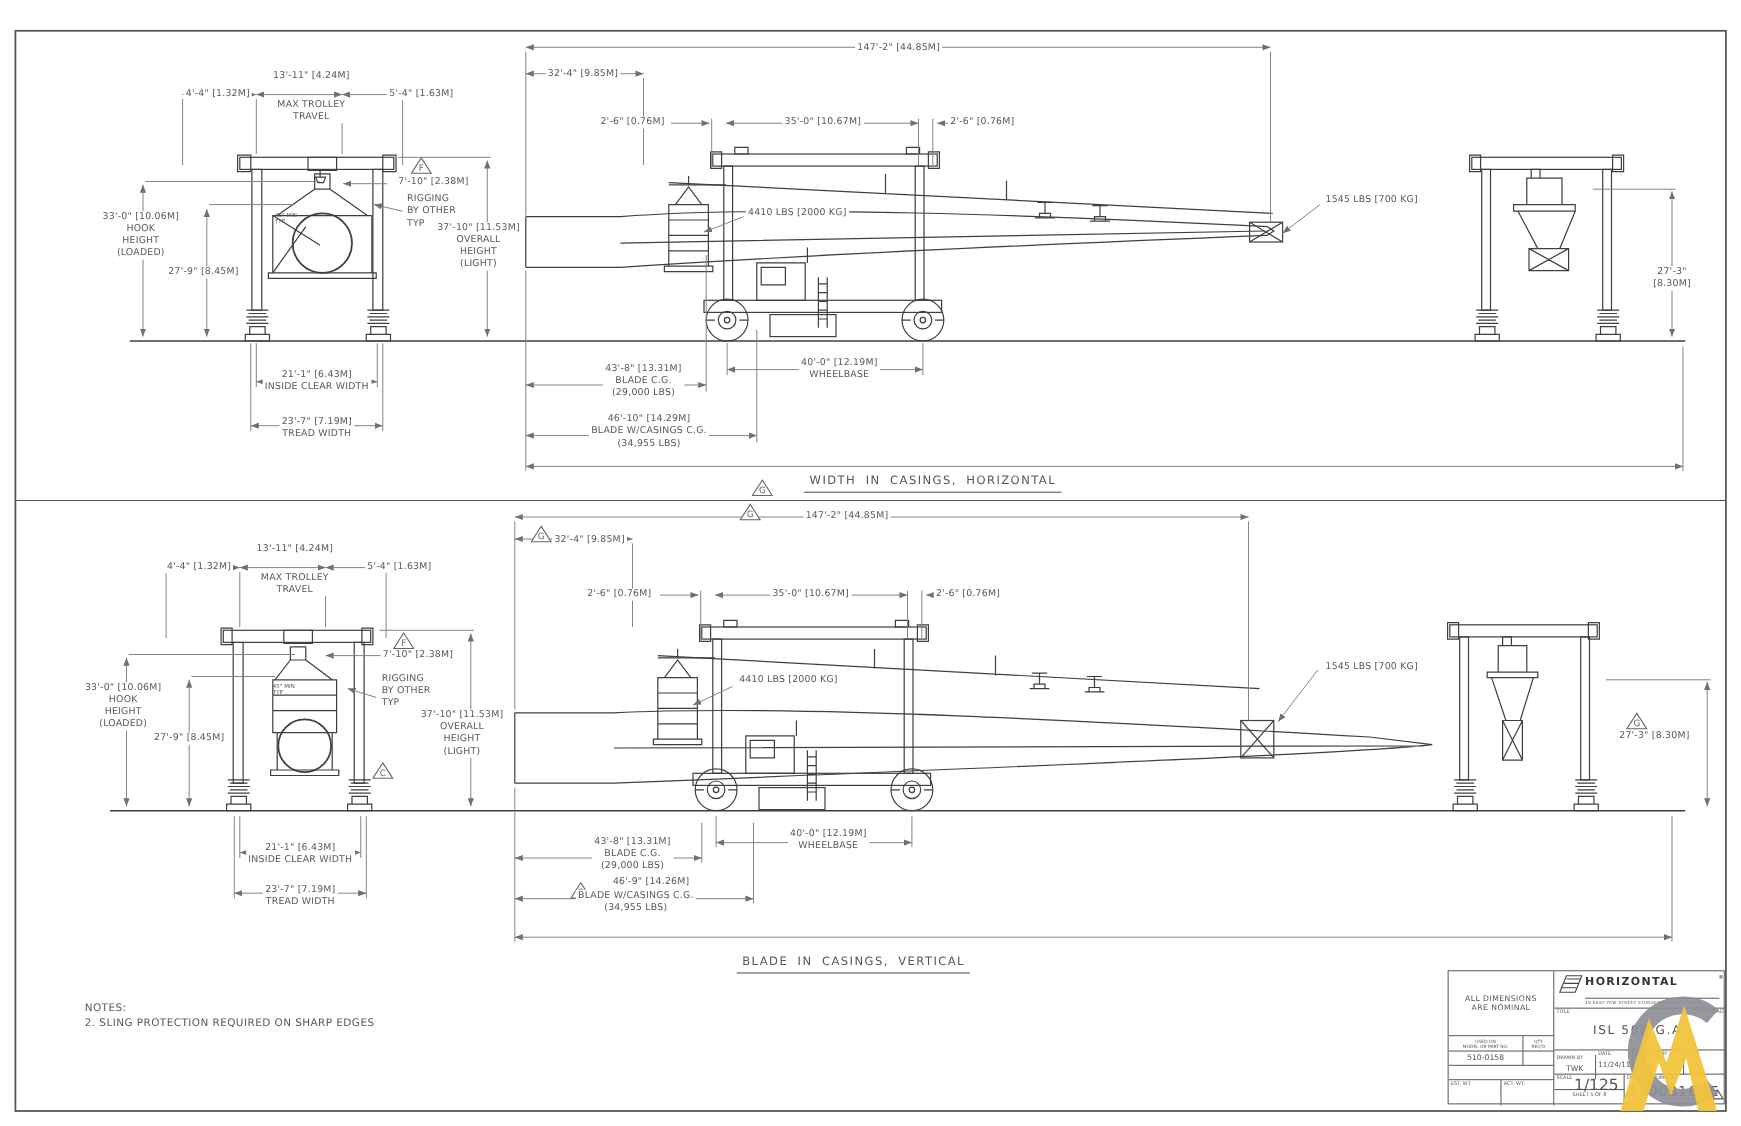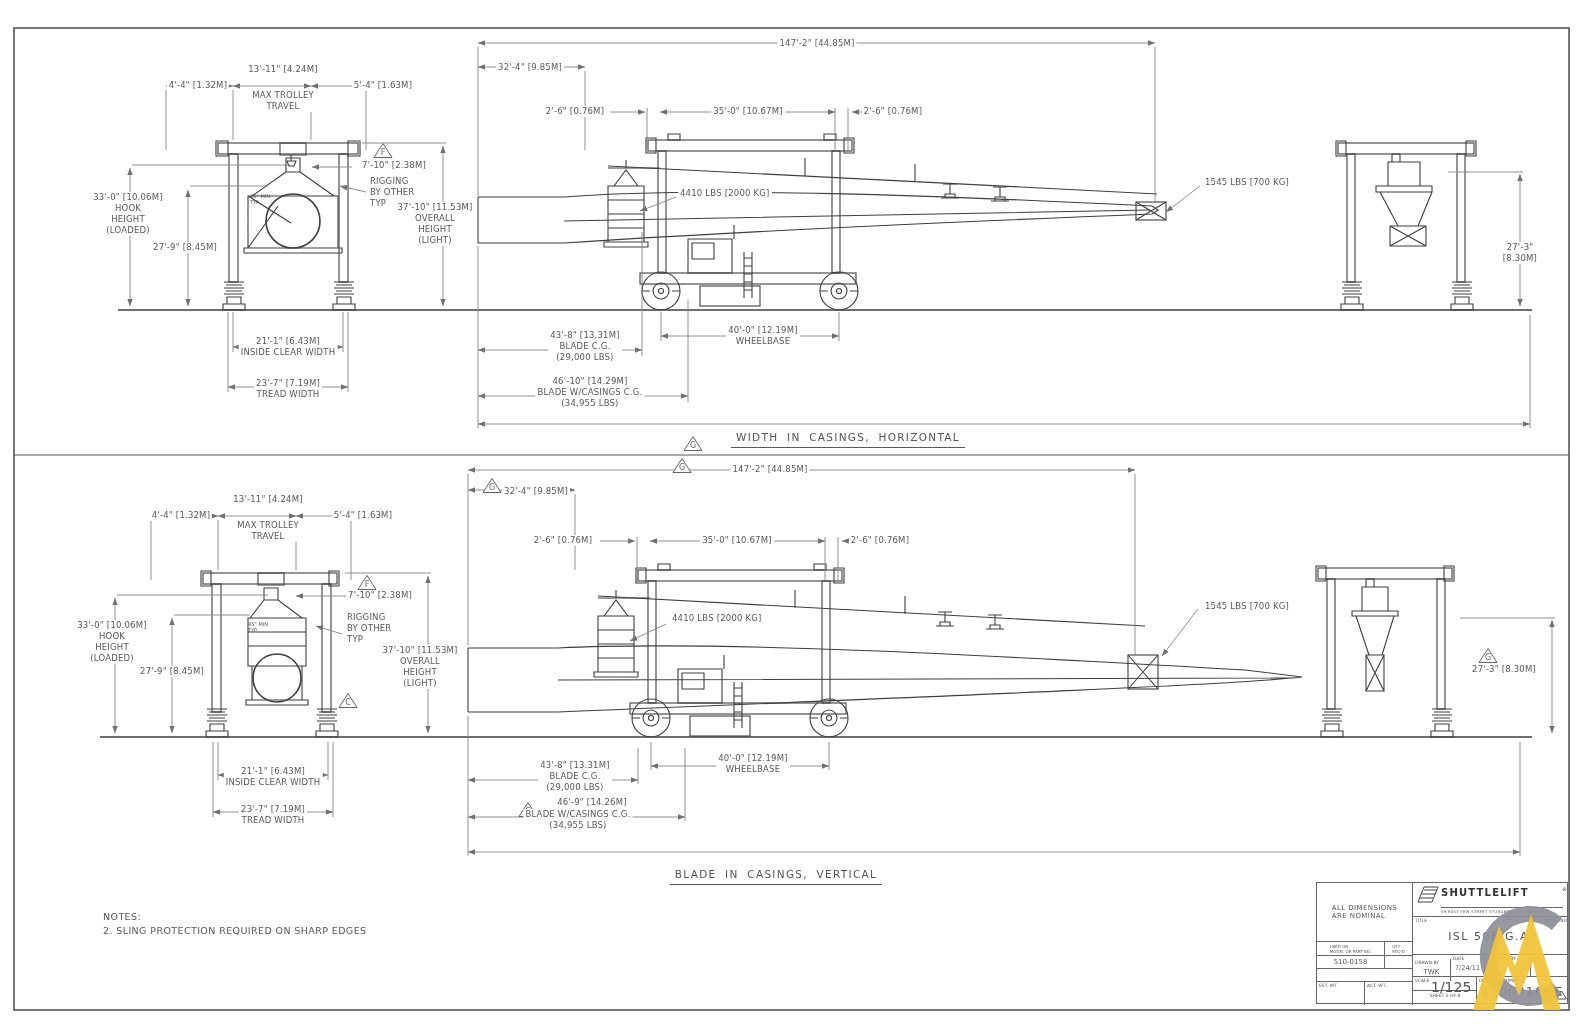--- a/index.html
+++ b/index.html
@@ -5,30 +5,30 @@
   html,body{margin:0;padding:0;background:#fff;}
   .sheet{position:relative;width:1583px;height:1024px;background:#fff;overflow:hidden;
          font-family:"DejaVu Sans",sans-serif;}
   svg.art{position:absolute;left:0;top:0;z-index:1;}
   .lbl{position:absolute;font-size:8.5px;color:#585858;letter-spacing:.2px;line-height:1.3;
        white-space:pre-line;text-align:center;transform:translateX(-50%);
        background:#fff;padding:0 2px;z-index:2;}
   .la{transform:none;text-align:left;}
   .ttl{font-size:10.5px;letter-spacing:1.3px;word-spacing:4px;color:#555;
        border-bottom:1px solid #5a5a5a;padding:0 5px 2px;background:transparent;}
-  .nt{font-size:9.5px;letter-spacing:.4px;background:transparent;margin-left:26px;}
+  .nt{font-size:9.5px;letter-spacing:.4px;background:transparent;}
   .tiny{font-size:5px;letter-spacing:0;line-height:1.15;background:transparent;}
   .flag{position:absolute;z-index:2;}
   .flag path{fill:#fff;stroke:#666;stroke-width:1;}
   .flag text{font-size:8px;fill:#666;text-anchor:middle;font-family:"DejaVu Sans",sans-serif;}
   .tb{position:absolute;left:1316px;top:882px;width:252px;height:122px;z-index:2;
       border:1px solid #666;box-sizing:border-box;color:#555;background:#fff;}
   .tb .c{position:absolute;box-sizing:border-box;font-size:4.5px;color:#555;}
   .tb .bb{border-bottom:1px solid #666;} .tb .br{border-right:1px solid #666;}
-  .tb .ctr{display:flex;align-items:center;justify-content:center;white-space:pre-line;}
+  .tb .ctr{display:flex;align-items:center;justify-content:center;text-align:center;white-space:pre-line;}
   .wm{position:absolute;z-index:3;pointer-events:none;}
 </style>
 </head>
 <body>
 
 <div class="sheet">
 
 <svg class="art" width="1583" height="1024" viewBox="0 0 1583 1024">
   <defs>
     <marker id="ar" viewBox="0 0 10 10" refX="9" refY="5" markerWidth="9" markerHeight="9" orient="auto-start-reverse">
@@ -324,37 +324,37 @@
   <div class="c bb br" style="left:0;top:86px;width:96px;height:13px"></div>
   <div class="c br" style="left:0;top:99px;width:48px;height:23px;padding:1px 2px">EST. WT.</div>
   <div class="c br" style="left:48px;top:99px;width:48px;height:23px;padding:1px 2px">ACT. WT.</div>
 
   <div class="c bb" style="left:96px;top:0;width:156px;height:34px">
     <div style="position:absolute;left:4px;top:3px">
       <svg width="22" height="17" viewBox="0 0 22 17">
             <path d="M1,16 L7,1 H21 L15,16 Z M5,8h13 M7,4h13 M3,12h13" fill="none" stroke="#444" stroke-width="1"></path>
           </svg>
     </div>
-    <span style="position:absolute;left:28px;top:4px;font-size:10px;font-weight:bold;letter-spacing:1.2px;color:#333">SHUTTLELIFT</span>
+    <span style="position:absolute;left:28px;top:4px;font-size:10px;font-weight:bold;letter-spacing:1.2px;color:#333">HORIZONTAL</span>
     <span style="position:absolute;right:2px;top:3px;font-size:5px;color:#333">®</span>
     <div style="position:absolute;left:28px;bottom:2px;font-size:3.8px;letter-spacing:.3px;border-top:1px solid #666;width:122px;padding-top:1px">49 EAST YEW STREET   STURGEON BAY, WI. 54235</div>
   </div>
   <div class="c bb" style="left:96px;top:34px;width:156px;height:38px">
     <span style="position:absolute;left:2px;top:1px">TITLE</span>
     <span style="position:absolute;right:2px;top:1px">AUTOCAD</span>
     <div style="position:absolute;left:0;top:13px;width:156px;text-align:center;font-size:11px;letter-spacing:1.5px">ISL 50B G.A.</div>
   </div>
   <div class="c bb" style="left:96px;top:72px;width:156px;height:22px">
     <div class="c br" style="left:0;top:4px;width:38px;height:22px;padding:1px 2px">
       <span>DRAWN BY</span>
       <div style="text-align:center;font-size:7px;margin-top:3px">TWK</div>
     </div>
     <div class="c br" style="left:38px;top:0;width:34px;height:22px;padding:1px 2px">
       <span>DATE</span>
-      <div style="text-align:center;font-size:6.5px;margin-top:3px">7/24/11</div>
+      <div style="text-align:center;font-size:6.5px;margin-top:3px">11/24/11</div>
     </div>
     <div class="c br" style="left:72px;top:0;width:46px;height:22px;padding:1px 2px">
       <span>CHECKED BY</span>
     </div>
     <div class="c" style="left:118px;top:0;width:38px;height:22px;padding:1px 2px">
       <span>DATE</span>
     </div>
   </div>
   <div class="c" style="left:96px;top:94px;width:156px;height:26px">
     <div class="c br" style="left:0;top:0;width:64px;height:26px">

